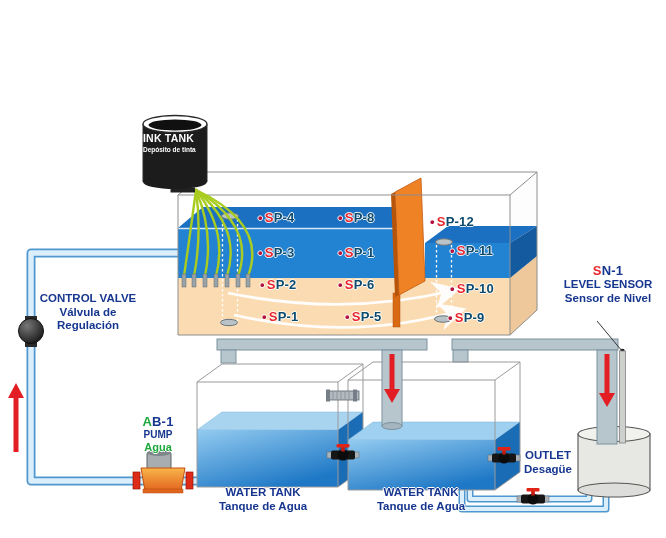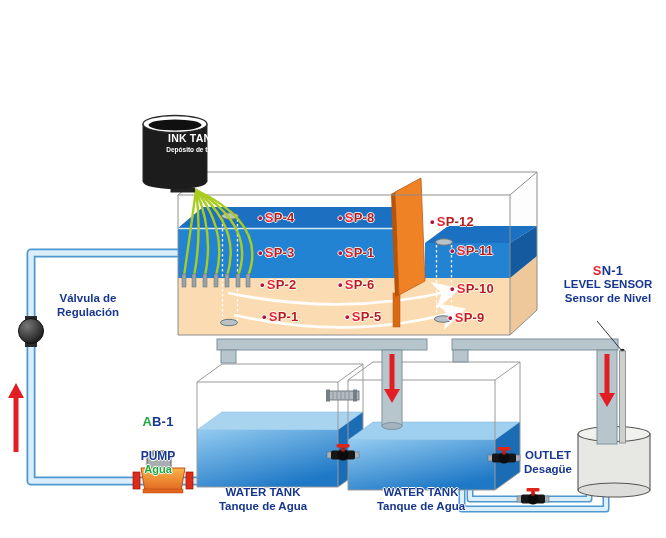--- a/index.html
+++ b/index.html
@@ -12,22 +12,22 @@
   .lbl .code{font-size:13px;letter-spacing:.2px;}
   .lbl .ln{font-size:11.5px;}
   .halo{text-shadow:-1px 0 0 #fff,1px 0 0 #fff,0 -1px 0 #fff,0 1px 0 #fff;}
   .red{color:#e8252c;}
   .green{color:#1ea83c;}
   .blue{color:#17368f;margin-top:40px;}
   .sp{position:absolute;white-space:nowrap;font-weight:bold;font-size:13px;letter-spacing:.2px;
       text-shadow:-1px 0 0 rgba(255,255,255,.85),1px 0 0 rgba(255,255,255,.85),0 -1px 0 rgba(255,255,255,.85),0 1px 0 rgba(255,255,255,.85);}
   .sp .dot{color:#b5123f;margin-right:2px;font-size:13px;}
   .sp .s{color:#e8252c;}
-  .sp .rest{color:#b91c1c;}
-  .inklbl{position:absolute;left:143px;top:132px;width:76px;text-align:right;color:#fff;font-weight:bold;}
+  .sp .rest{color:#0c4a6e;}
+  .inklbl{position:absolute;left:143px;top:132px;width:76px;text-align:left;color:#fff;font-weight:bold;}
   .inklbl .t{font-size:10.5px;letter-spacing:.2px;}
   .inklbl .s2{font-size:6.5px;margin-top:2px;}
 </style>
 </head>
 <body>
 
 <div class="stage">
 
 <svg width="666" height="538" viewBox="0 0 666 538">
   <defs>
@@ -223,33 +223,34 @@
   <use href="#valve" x="504" y="458"></use>
   <use href="#valve" x="533" y="499"></use>
 </svg>
 
 <div class="inklbl">
   <div class="t">INK TANK</div>
   <div class="s2">Depósito de tinta</div>
 </div>
 
 <div class="lbl halo" style="left:18px;top:292px;width:140px;">
+  <div class="ln">CONTROL VALVE</div>
   <div class="ln">Válvula de</div>
   <div class="ln">Regulación</div>
 </div>
 
 <div class="lbl halo" style="left:548px;top:263px;width:120px;">
   <div class="code"><span class="red">S</span><span class="blue">N-1</span></div>
   <div class="ln">LEVEL SENSOR</div>
   <div class="ln">Sensor de Nivel</div>
 </div>
 
 <div class="lbl halo" style="left:116px;top:414px;width:84px;">
   <div class="code"><span class="green">A</span><span class="blue">B-1</span></div>
-  <div class="ln" style="font-size:12px;margin-top:20px;">PUMP</div>
+  <div class="ln" style="font-size:10px;">PUMP</div>
   <div class="ln green" style="font-size:11px;">Agua</div>
 </div>
 
 <div class="lbl halo" style="left:190px;top:486px;width:146px;">
   <div class="ln">WATER TANK</div>
   <div class="ln">Tanque de Agua</div>
 </div>
 
 <div class="lbl halo" style="left:348px;top:486px;width:146px;">
   <div class="ln">WATER TANK</div>

